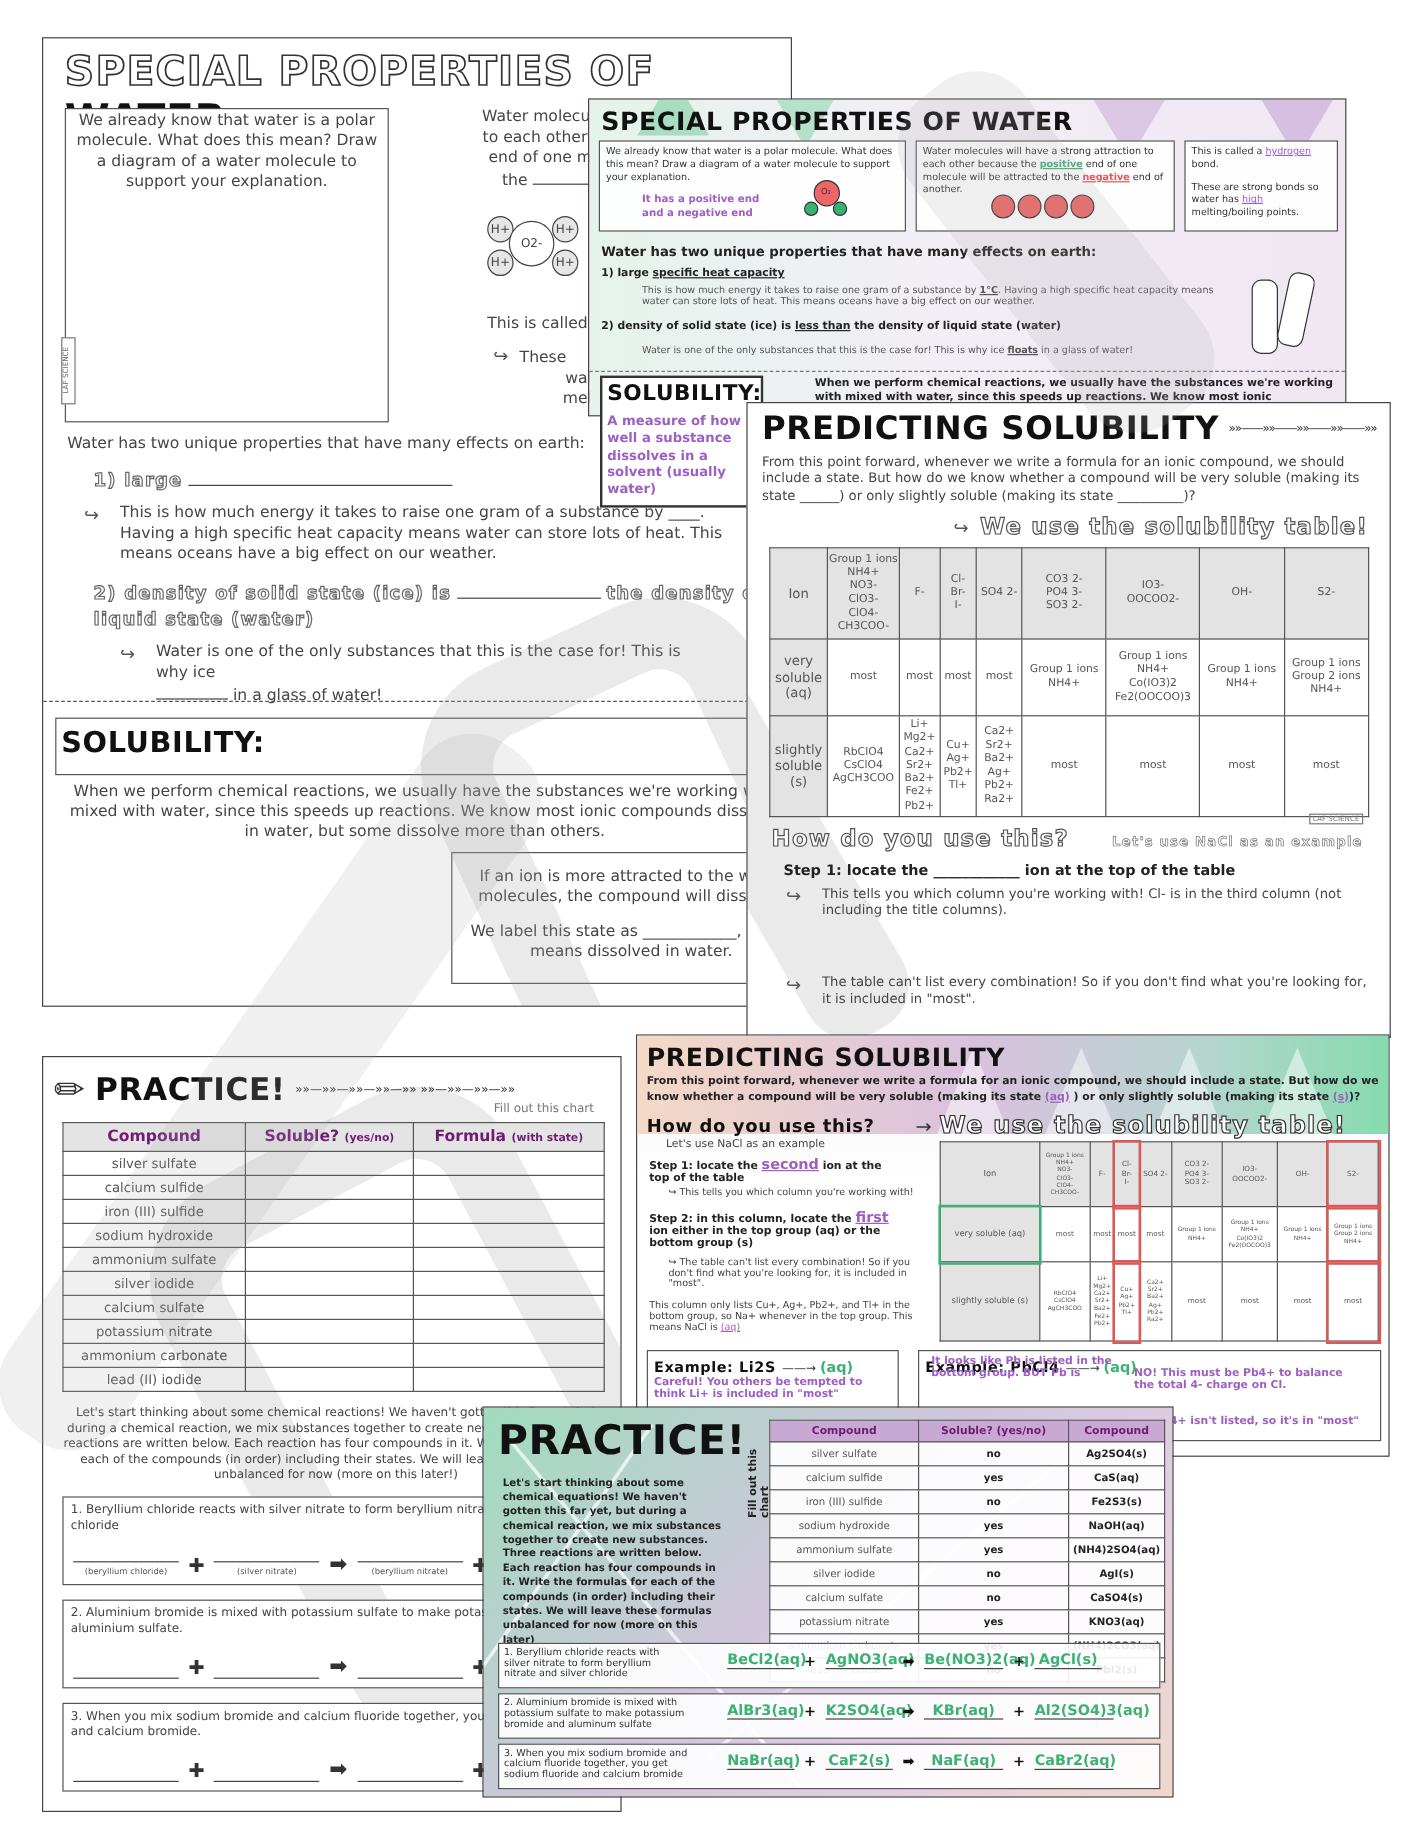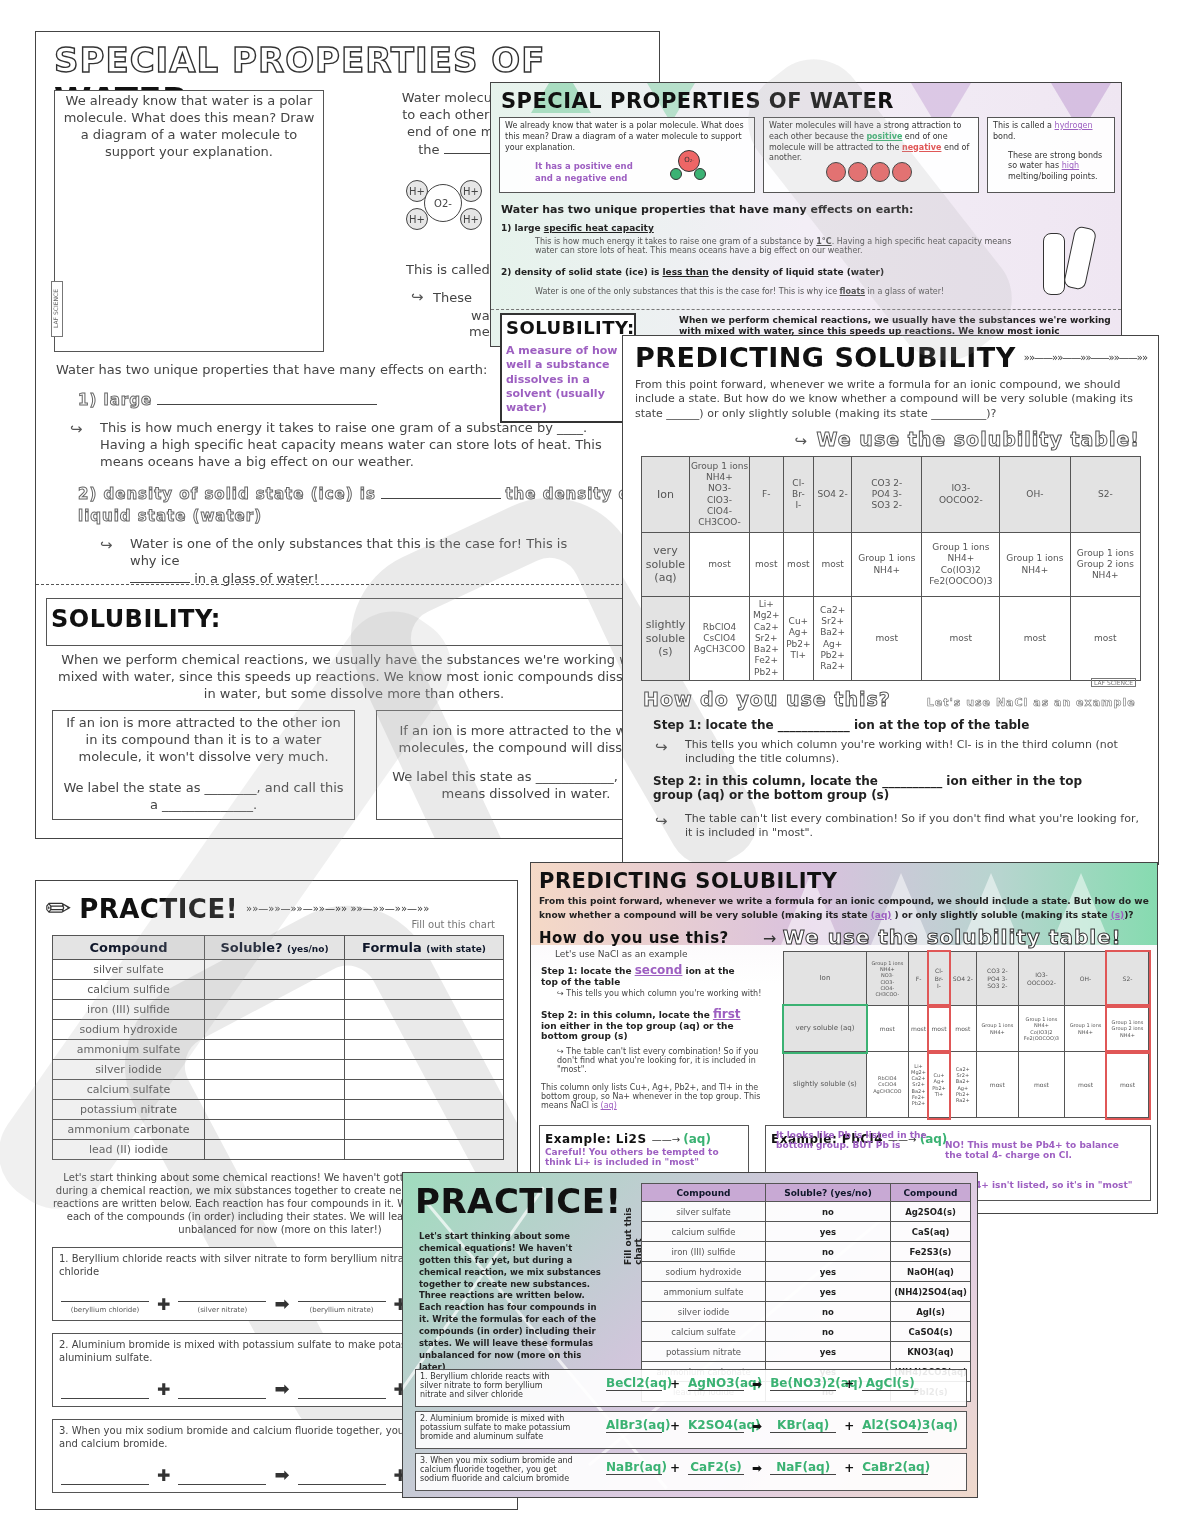--- a/index.html
+++ b/index.html
@@ -10,21 +10,21 @@
   .thin { font-family: "DejaVu Sans", sans-serif; font-weight: normal; color: #444; font-size: 13px; line-height: 1.3; }
   .box { position: absolute; border: 1.5px solid #555; background: #fff; }
   .blank { display: inline-block; border-bottom: 1px solid #444; height: 1em; vertical-align: baseline; }
   .arrow-curl { display: inline-block; width: 22px; color: #555; font-size: 15px; }
   .watermark { position: absolute; border: 60px solid rgba(160,160,160,0.22); border-radius: 90px; pointer-events: none; }
   .wm-diag { position: absolute; background: rgba(160,160,160,0.22); pointer-events: none; }
   table { border-collapse: collapse; }
   .sol-table td { border: 1px solid #555; text-align: center; vertical-align: middle; font-size: 9px; color: #555; line-height: 1.25; }
   .sol-table td.hdr { background: #e3e3e3; }
   .pr-table td, .pr-table th { border: 1px solid #555; text-align: center; font-size: 11px; color: #555; height: 20px; }
-  .pr-table th { background: #e4e4e4; color: #0f172a; font-weight: 900; font-size: 13px; height: 24px; text-align: center; }
+  .pr-table th { background: #e4e4e4; color: #701a75; font-weight: 900; font-size: 13px; height: 24px; text-align: center; }
   .green { color: #3bb273; }
   .purple { color: #9d5fc1; }
   .red { color: #e05757; }
   .tri { position: absolute; width: 0; height: 0; border-left: 30px solid transparent; border-right: 30px solid transparent; }
   .molecule { position: absolute; border-radius: 50%; border: 1.3px solid #444; display: flex; align-items: center; justify-content: center; font-size: 10px; color: #444; }
   .eq-row { display: flex; align-items: flex-end; gap: 8px; }
   .eq-slot { border-bottom: 1px solid #444; text-align: center; font-weight: bold; }
   sup { font-size: 0.6em; }
 </style>
 </head>
@@ -77,24 +77,20 @@
   <div class="thin" style="position:absolute; left:94px; top:504px; width:460px;">
     <span class="arrow-curl" style="position:absolute; left:-30px;">↪</span>
     <span>Water is one of the only substances that this is the case for! This is why ice</span><br>
     <span class="blank" style="width:60px"></span> <span>in a glass of water!</span>
   </div>
   <div style="position:absolute; left:0; top:552px; width:100%; border-top:1.5px dashed #555;"></div>
   <div class="box" style="left:10px; top:566px; width:620px; height:48px;">
     <div class="bold-title" style="font-size:24px; padding:6px 4px;">SOLUBILITY:</div>
   </div>
   <div class="thin" style="position:absolute; left:18px; top:620px; width:600px; text-align:center;">When we perform chemical reactions, we usually have the substances we're working with mixed with water, since this speeds up reactions. We know most ionic compounds dissolve in water, but some dissolve more than others.</div>
-  <div class="box" style="left:16px; top:678px; width:303px; height:110px; padding:4px 8px;">
-    <div class="thin" style="text-align:center;">If an ion is more attracted to the other ion in its compound than it is to a water molecule, it won't dissolve very much.</div>
-    <div class="thin" style="text-align:center; margin-top:14px;">We label the state as ________, and call this a ______________.</div>
-  </div>
   <div class="box" style="left:340px; top:678px; width:300px; height:110px; padding:12px 8px;">
     <div class="thin" style="text-align:center;">If an ion is more attracted to the water molecules, the compound will dissolve.</div>
     <div class="thin" style="text-align:center; margin-top:12px;">We label this state as ____________, which means dissolved in water.</div>
   </div>
   <div class="watermark" style="left:360px; top:480px; width:300px; height:420px; transform:rotate(-25deg);"></div>
 </div>
 
 <div class="page" style="left:490px; top:82px; width:632px; height:265px; background:linear-gradient(90deg,#e6f3ec,#f3eef6,#efe6f2);">
   <div class="tri" style="left:40px; top:-20px; border-bottom:50px solid #7fcfa3; opacity:0.6;"></div>
   <div class="tri" style="left:150px; top:-10px; border-top:50px solid #7fcfa3; opacity:0.5; border-bottom:0;"></div>
@@ -118,21 +114,21 @@
       <div style="width:20px; height:20px; border-radius:50%; background:#e66; border:1px solid #333;"></div>
       <div style="width:20px; height:20px; border-radius:50%; background:#e66; border:1px solid #333;"></div>
       <div style="width:20px; height:20px; border-radius:50%; background:#e66; border:1px solid #333;"></div>
       <div style="width:20px; height:20px; border-radius:50%; background:#e66; border:1px solid #333;"></div>
     </div>
   </div>
   <div class="box" style="left:496px; top:34px; width:128px; height:76px; padding:3px 5px; font-size:8px; line-height:1.35; background:rgba(255,255,255,0.92);">
     <span>This is called a</span>
     <span class="purple" style="text-decoration:underline;">hydrogen</span>
     <span>bond.</span>
-    <div style="margin-top:8px;margin-left:15px;"><span>These are strong bonds so water has</span> <span class="purple" style="text-decoration:underline;">high</span> <span>melting/boiling points.</span></div>
+    <div style="margin-top:8px;"><span>These are strong bonds so water has</span> <span class="purple" style="text-decoration:underline;">high</span> <span>melting/boiling points.</span></div>
   </div>
   <div style="position:absolute; left:10px; top:120px; font-size:11px; font-weight:bold; color:#222;">Water has two unique properties that have many effects on earth:</div>
   <div style="position:absolute; left:10px; top:140px; font-size:9px; font-weight:bold; color:#222;">
     <span>1) large</span>
     <span style="text-decoration:underline;">specific heat capacity</span>
   </div>
   <div style="position:absolute; left:44px; top:154px; width:500px; font-size:8px; color:#555;">
     <span>This is how much energy it takes to raise one gram of a substance by</span>
     <b style="text-decoration:underline;">1°C</b><span>. Having a high specific heat capacity means water can store lots of heat. This means oceans have a big effect on our weather.</span>
   </div>
@@ -241,21 +237,20 @@
     </table>
   <div style="position:absolute; right:22px; top:342px; font-size:6px; border:1px solid #777; padding:0 2px; color:#777;">LAF SCIENCE</div>
   <div style="position:absolute; left:20px; top:352px; display:flex; align-items:baseline; gap:36px;">
     <span class="outline-title" style="font-size:19px; -webkit-text-stroke:1px #555;">How do you use this?</span>
     <span class="outline-title" style="font-size:11px; -webkit-text-stroke:0.6px #777;">Let's use NaCl as an example</span>
   </div>
   <div style="position:absolute; left:30px; top:382px; font-size:12px; font-weight:900; color:#222;">Step 1: locate the ____________ ion at the top of the table</div>
   <div class="thin" style="position:absolute; left:62px; top:402px; width:460px; font-size:11px;">
     <span class="arrow-curl" style="position:absolute; left:-30px;">↪</span><span>This tells you which column you're working with! Cl- is in the third column (not including the title columns).</span>
   </div>
-  <div style="position:absolute; left:30px; top:438px; width:470px; font-size:12px; font-weight:900; color:#222;">Step 2: in this column, locate the __________ ion either in the top group (aq) or the bottom group (s)</div>
   <div class="thin" style="position:absolute; left:62px; top:476px; width:460px; font-size:11px;">
     <span class="arrow-curl" style="position:absolute; left:-30px;">↪</span><span>The table can't list every combination! So if you don't find what you're looking for, it is included in "most".</span>
   </div>
 </div>
 
 <div class="page" style="left:530px; top:862px; width:628px; height:352px; background:linear-gradient(180deg,#f6f1f6 0,#fff 120px);">
   <div style="position:absolute; left:0; top:0; width:100%; height:82px; background:linear-gradient(90deg,#f5d9c6,#d9c1de 45%,#b7d5cf 75%,#86dbb0);"></div>
   <div class="tri" style="left:250px; top:10px; border-bottom:72px solid rgba(255,255,255,0.5);"></div>
   <div class="tri" style="left:340px; top:10px; border-bottom:72px solid rgba(255,255,255,0.5);"></div>
   <div class="tri" style="left:430px; top:10px; border-bottom:72px solid rgba(255,255,255,0.5);"></div>

